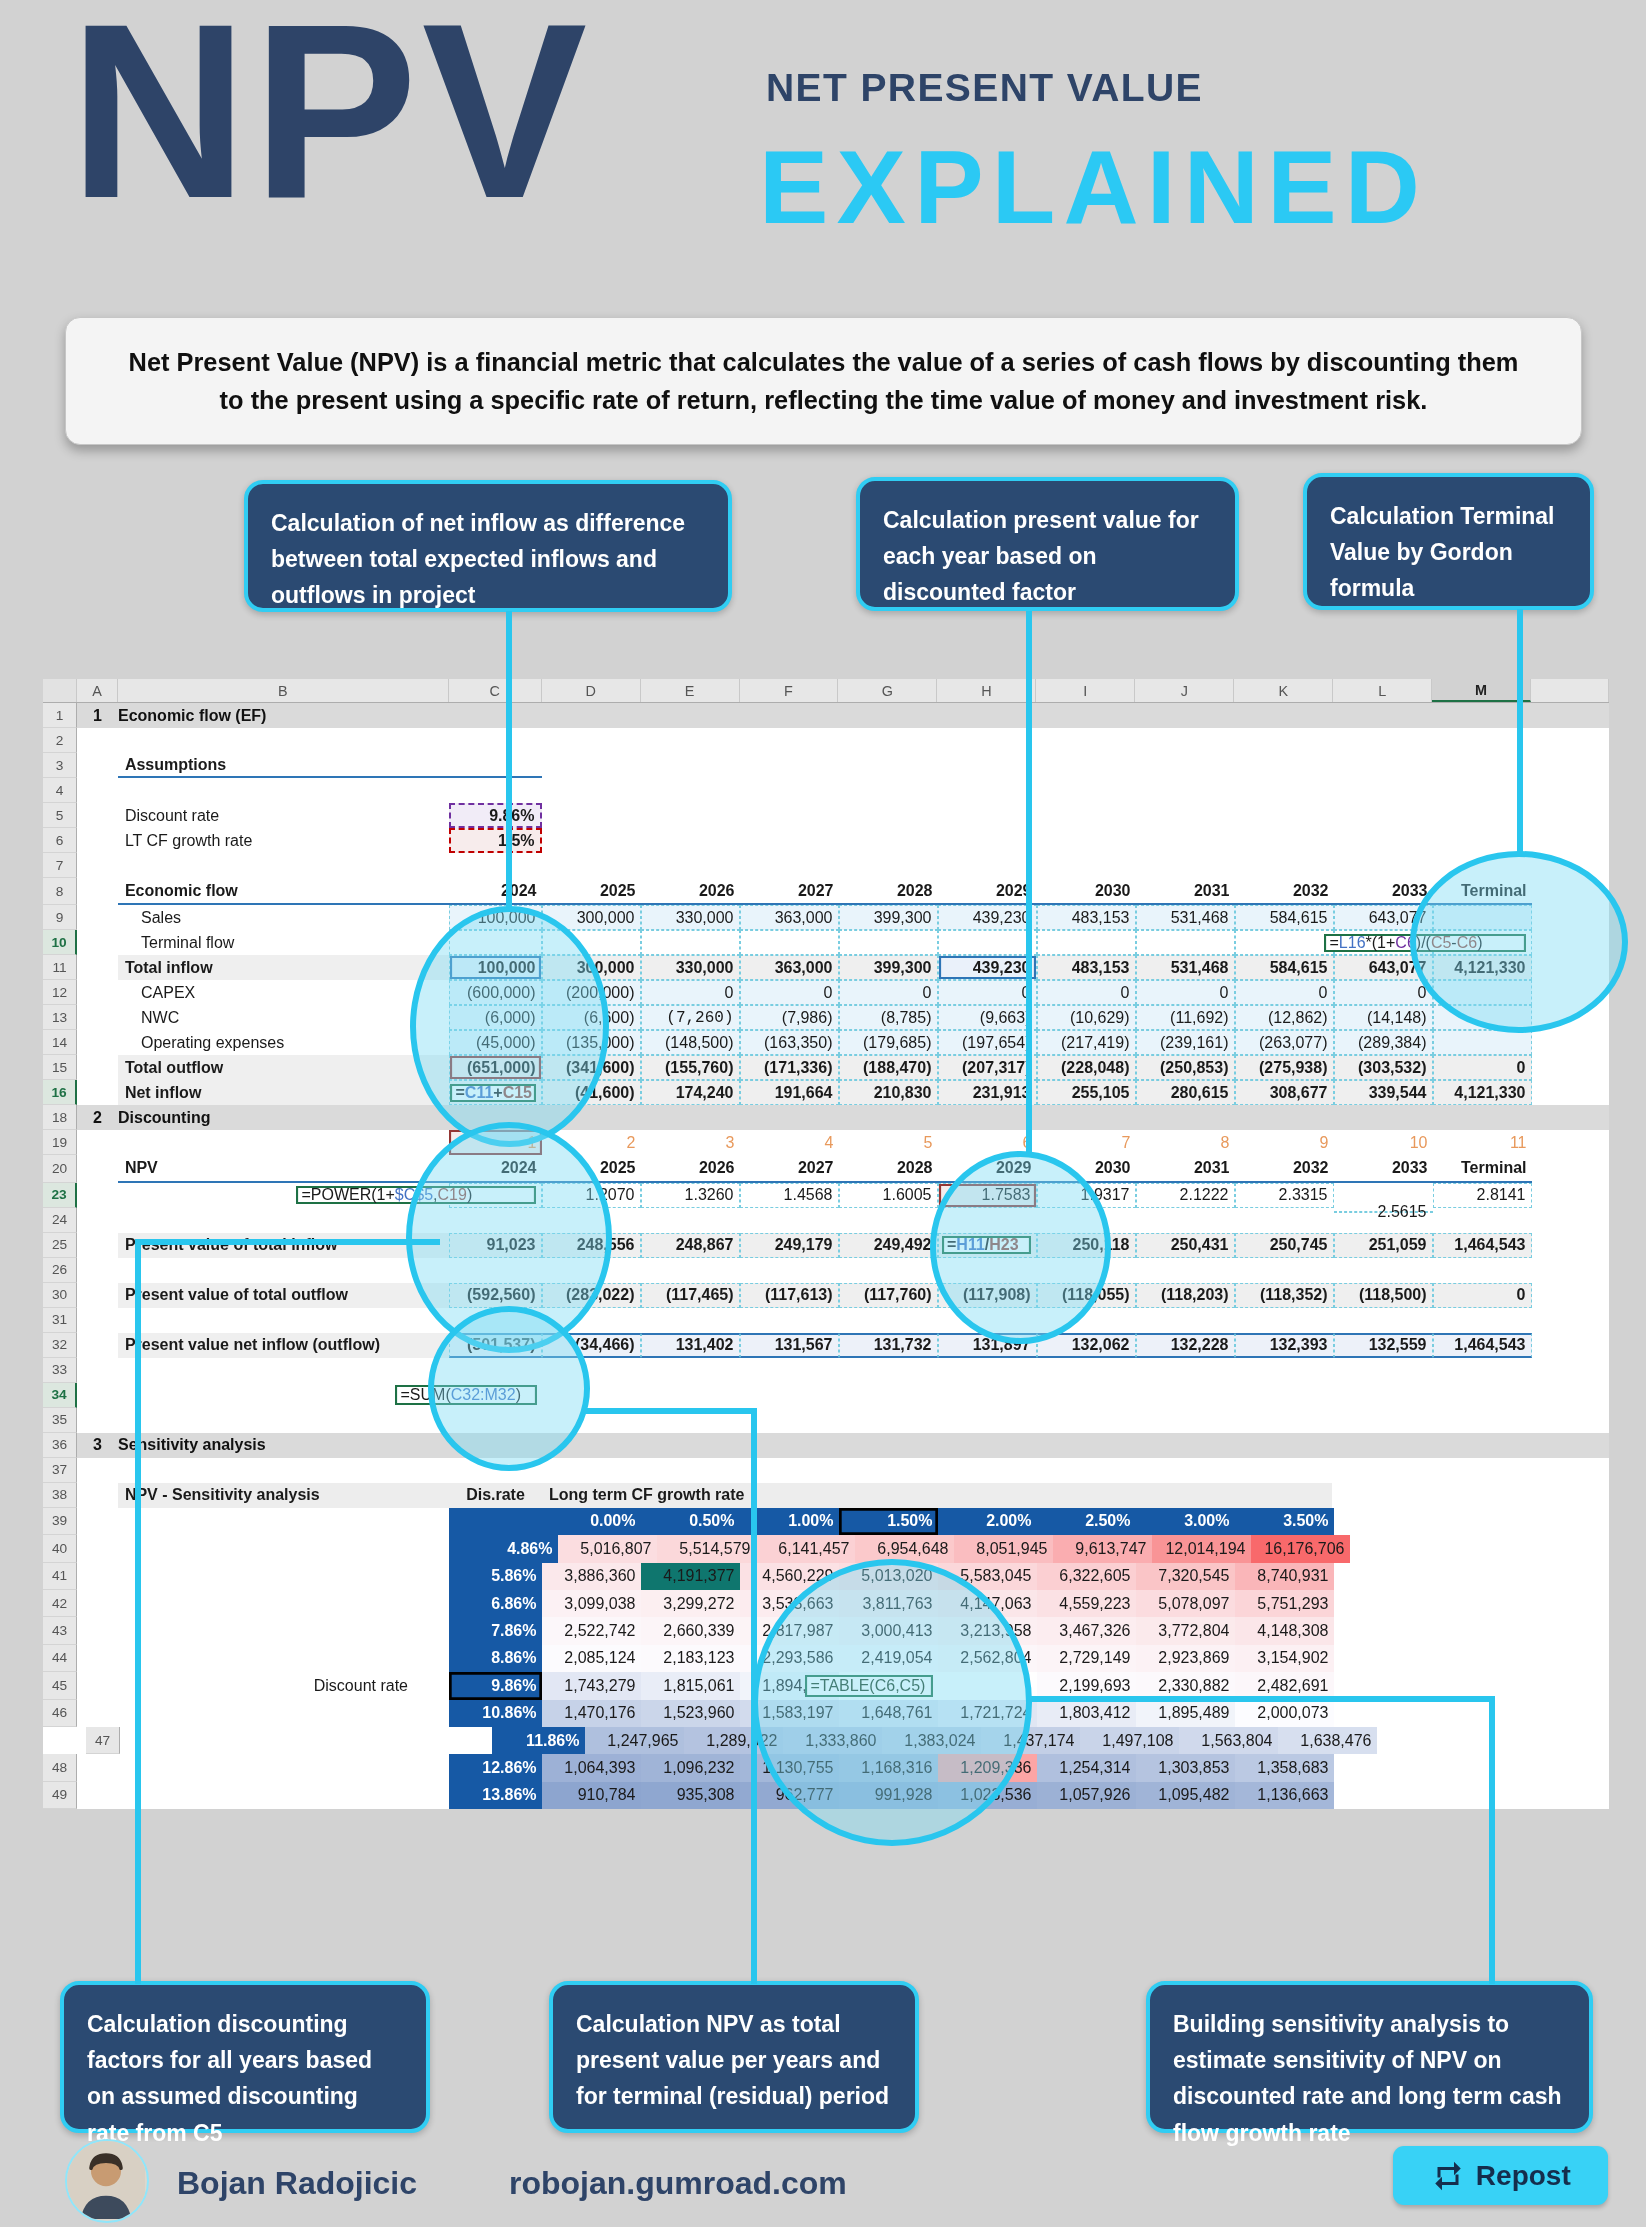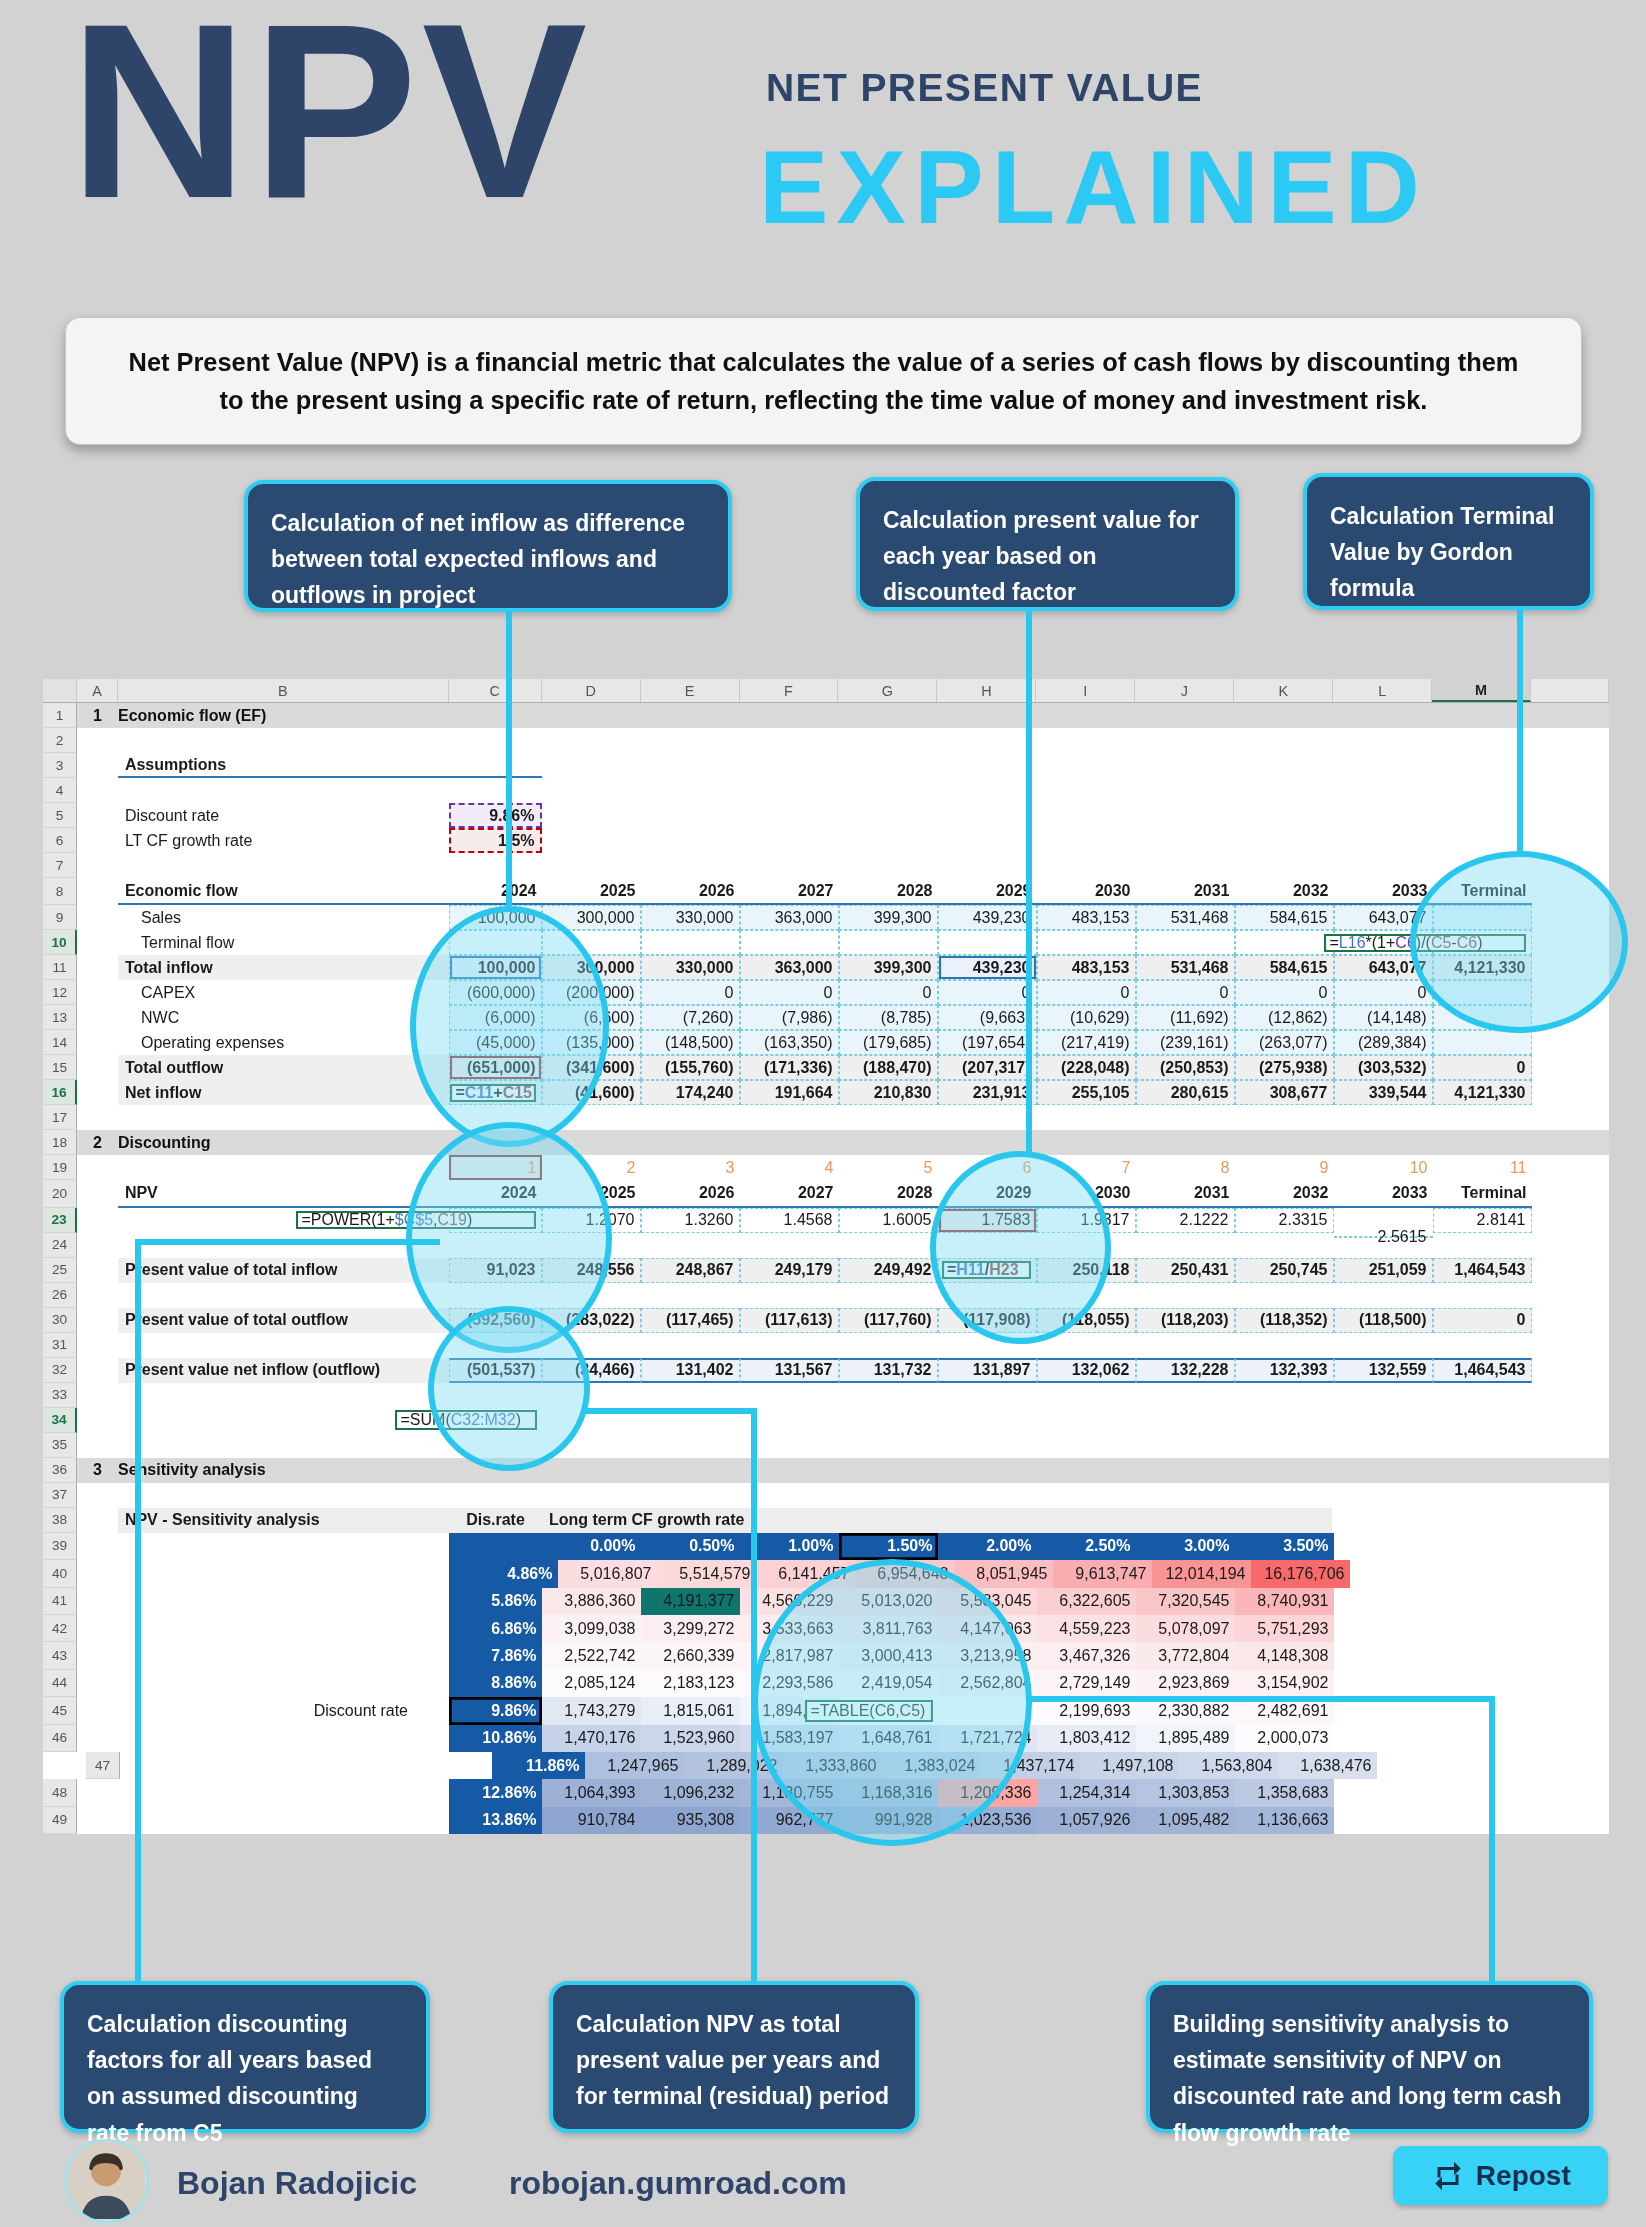--- a/index.html
+++ b/index.html
@@ -232,21 +232,21 @@
         <div class="cv dots tint" style="width: 99px;">0</div>
         <div class="cv dots tint" style="width: 99px;">0</div>
         <div class="cv dots tint" style="width: 99px;"></div>
       </div>
       <div class="xrow" style="height: 25px;">
         <div class="rownum" style="width: 34px;">13</div>
         <div class="cA" style="width: 41px;"></div>
         <div class="cB ind" style="width: 331px;">NWC</div>
         <div class="cv dots tint" style="width: 93px;">(6,000)</div>
         <div class="cv dots tint" style="width: 99px;">(6,600)</div>
-        <div class="cv dots tint" style="width: 99px;">(7,260)</div>
+        <div class="cv dots tint" style="width: 99px; font-family: Liberation Mono, monospace;">(7,260)</div>
         <div class="cv dots tint" style="width: 99px;">(7,986)</div>
         <div class="cv dots tint" style="width: 99px;">(8,785)</div>
         <div class="cv dots tint" style="width: 99px;">(9,663)</div>
         <div class="cv dots tint" style="width: 99px;">(10,629)</div>
         <div class="cv dots tint" style="width: 99px;">(11,692)</div>
         <div class="cv dots tint" style="width: 99px;">(12,862)</div>
         <div class="cv dots tint" style="width: 99px;">(14,148)</div>
         <div class="cv dots tint" style="width: 99px;"></div>
       </div>
       <div class="xrow" style="height: 25px;">
@@ -296,25 +296,20 @@
         <div class="cv dots band bold" style="width: 99px;">(41,600)</div>
         <div class="cv dots band bold" style="width: 99px;">174,240</div>
         <div class="cv dots band bold" style="width: 99px;">191,664</div>
         <div class="cv dots band bold" style="width: 99px;">210,830</div>
         <div class="cv dots band bold" style="width: 99px;">231,913</div>
         <div class="cv dots band bold" style="width: 99px;">255,105</div>
         <div class="cv dots band bold" style="width: 99px;">280,615</div>
         <div class="cv dots band bold" style="width: 99px;">308,677</div>
         <div class="cv dots band bold" style="width: 99px;">339,544</div>
         <div class="cv dots band bold" style="width: 99px;">4,121,330</div>
-      </div>
-      <div class="xrow" style="height: 25px;">
-        <div class="rownum" style="width: 34px;">17</div>
-        <div class="cA" style="width: 41px;"></div>
-        <div class="cB" style="width: 331px;"></div>
       </div>
       <div class="xrow" style="height: 25px;">
         <div class="rownum" style="width: 34px;">18</div>
         <div class="secband" style="flex: 1 1 0%;">
           <div class="secnum" style="width: 41px;">2</div>
           <div>Discounting</div>
         </div>
       </div>
       <div class="xrow" style="height: 25px;">
         <div class="rownum" style="width: 34px;">19</div>

